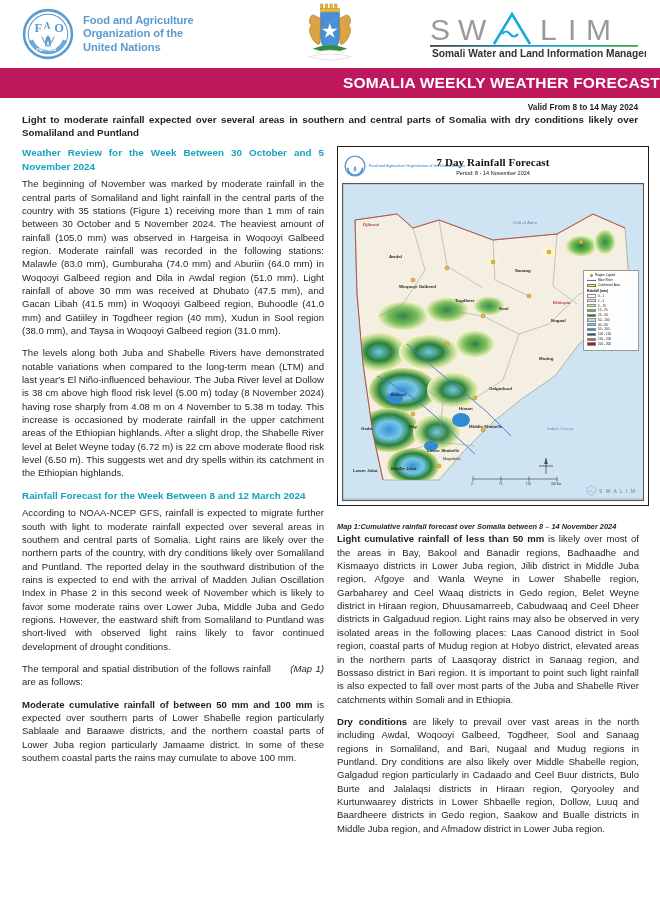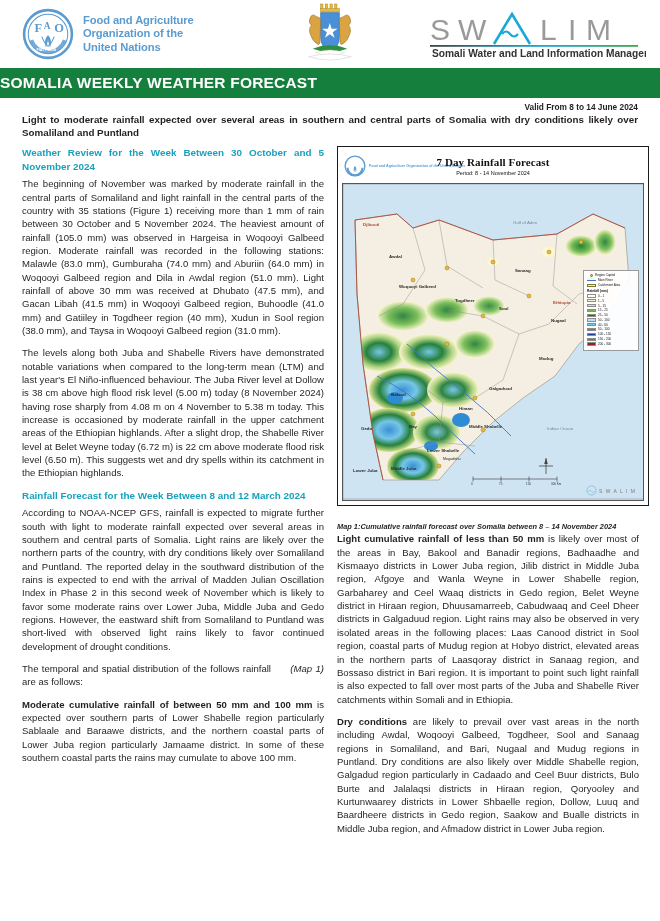--- a/index.html
+++ b/index.html
@@ -29,25 +29,25 @@
     font-size:11.2px;
     line-height:13.4px;
     letter-spacing:-0.1px;
   }
   .emblem { position:absolute; left:50%; transform:translateX(-50%); top:2px; width:68px; height:64px; }
   .swalim { position:absolute; right:14px; top:8px; width:218px; }
   .swalim svg { display:block; width:218px; height:52px; }
 
   
   .banner {
-    background:#15803d;
+    background:#be185d;
     height:30px;
     display:flex;
     align-items:center;
-    justify-content:flex-start;
+    justify-content:flex-end;
   }
   .banner-title {
     color:#ffffff;
     font-weight:bold;
     font-size:15.5px;
     letter-spacing:0.2px;
   }
 
   
   .validline {
@@ -234,21 +234,21 @@
       <rect x="2" y="37" width="208" height="1.8" fill="url(#swgrad)"></rect>
       <text x="4" y="49" font-family="Liberation Sans, sans-serif" font-size="10.2" font-weight="bold" fill="#333">Somali Water and Land Information Management</text>
     </svg>
   </span>
 </div>
 
 <div class="banner">
   <span class="banner-title">SOMALIA WEEKLY WEATHER FORECAST</span>
 </div>
 
-<div class="validline">Valid From 8 to 14 June 2024</div>
+<div class="validline">Valid From 8 to 14 May 2024</div>
 <div class="intro">Light to moderate rainfall expected over several areas in southern and central parts of Somalia with dry conditions likely over Somaliland and Puntland</div>
 
 <div class="content">
 
   <div class="col-left">
 
     <h2 class="section">Weather Review for the Week Between 30 October and 5 November 2024</h2>
     <p class="body">The beginning of November was marked by moderate rainfall in the central parts of Somaliland and light rainfall in the central parts of the country with 35 stations (Figure 1) receiving more than 1 mm of rain between 30 October and 5 November 2024. The heaviest amount of rainfall (105.0 mm) was observed in Hargeisa in Woqooyi Galbeed region.  Moderate rainfall was recorded in the following stations: Malawle (83.0 mm), Gumburaha (74.0 mm) and Aburiin (64.0 mm) in Woqooyi Galbeed region and Dila in Awdal region (51.0 mm). Light rainfall of above 30 mm was received at Dhubato (47.5 mm), and Gacan Libah (41.5 mm) in Woqooyi Galbeed region, Buhoodle (41.0 mm) and Gatiiley in Togdheer region (40 mm), Xudun in Sool region (38.0 mm), and Taysa in Woqooyi Galbeed region (31.0 mm).</p>
     <p class="body">The levels along both Juba and Shabelle Rivers have demonstrated notable variations when compared to the long-term mean (LTM) and last year's El Niño-influenced behaviour. The Juba River level at Dollow is 38 cm above high flood risk level (5.00 m) today (8 November 2024) having rose sharply from 4.08 m on 4 November to 5.38 m today.  This increase is occasioned by moderate rainfall in the upper catchment areas of the Ethiopian highlands. After a slight drop, the Shabelle River level at Belet Weyne today (6.72 m) is 22 cm above moderate flood risk level (6.50 m). This suggests wet and dry spells within its catchment in the Ethiopian highlands.</p>
 

